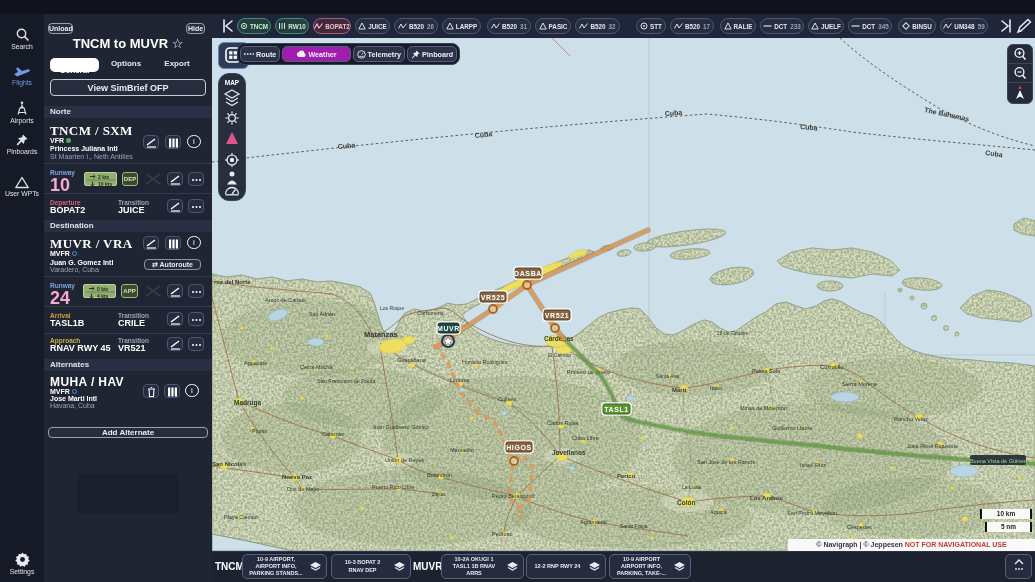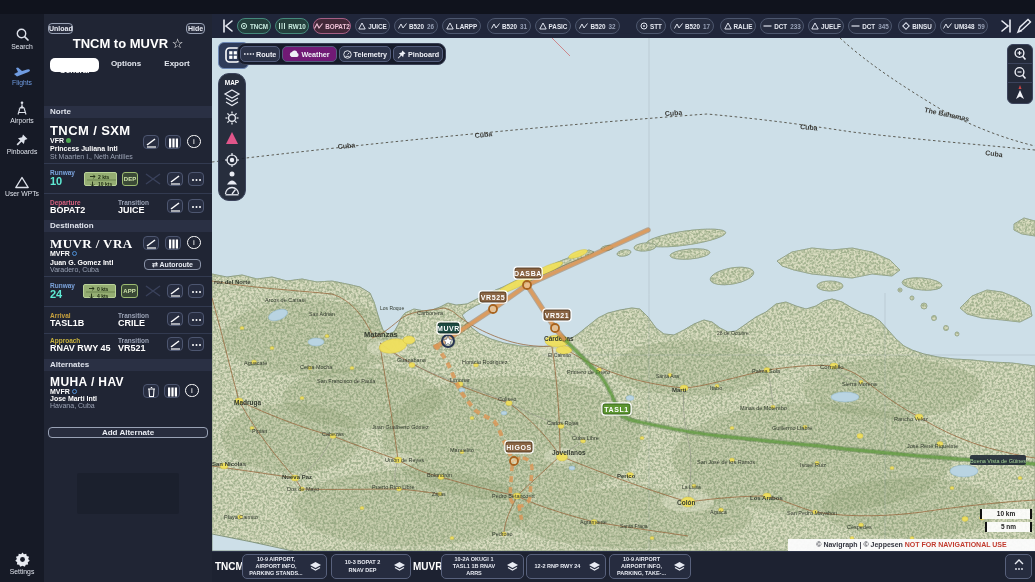--- a/index.html
+++ b/index.html
@@ -12,21 +12,21 @@
 #panel{position:absolute;left:44px;top:14px;width:168px;height:568px;background:#202534;}
 .btn-sm{position:absolute;border:1px solid #99a2b5;border-radius:4px;color:#e8ebf2;font-size:7px;font-weight:bold;text-align:center;background:rgba(46,52,70,.6);}
 .tab{position:absolute;height:11px;line-height:11px;font-size:8px;font-weight:bold;color:#e2e6ee;text-align:center;}
 .tab.active{background:#5b80b8;border:7px solid #ffffff;border-radius:5px;color:#fff;}
 .hdr{position:absolute;left:0;width:168px;height:12px;background:#2a3044;color:#dfe3ec;font-size:8px;font-weight:bold;line-height:12px;padding-left:6px;}
 .big{position:absolute;color:#fff;font-size:13px;font-weight:bold;letter-spacing:.4px;}
 .sub1{position:absolute;color:#fff;font-size:7px;font-weight:bold;}
 .sub2{position:absolute;color:#9aa2b4;font-size:7px;}
 .cat{position:absolute;font-size:6.5px;font-weight:bold;}
 .val{position:absolute;color:#fff;font-size:9px;font-weight:bold;}
-.rwy{position:absolute;color:#5eead4;font-size:11px;font-weight:bold;}
+.rwy{position:absolute;color:#f9a8d4;font-size:18px;font-weight:bold;}
 .ibox{position:absolute;width:16px;height:14px;border:1px solid #4d5670;border-radius:4px;background:#272d40;}
 .sep{position:absolute;height:1px;background:#323a50;left:0;width:168px;}
 .greenbox{position:absolute;background:#94ad72;border:1px solid #b9d298;border-radius:2px;}
 .appdep{position:absolute;border:1px solid #9dbb72;border-radius:3px;color:#cfe3aa;background:rgba(110,140,60,.35);font-size:6px;font-weight:bold;text-align:center;}
 #chipbar{position:absolute;left:212px;top:14px;width:823px;height:24px;background:#20263a;}
 .chip{position:absolute;top:4px;height:16px;border-radius:8px;border:1px solid #4d576e;background:#272d40;color:#e6e9f1;font-size:6.3px;font-weight:bold;display:flex;align-items:center;justify-content:center;gap:2px;white-space:nowrap;}
 .chip .n{color:#98a1b6;margin-left:1px;}
 .chip.teal{background:#243f3c;border-color:#45897b;color:#c9ece0;}
 .chip.pink{background:#422838;border-color:#a65f84;color:#efc2d7;}
 #bottombar{position:absolute;left:212px;top:551px;width:823px;height:31px;background:#1d2231;border-top:1px solid #2c3349;}
@@ -78,22 +78,23 @@
         <div class="lbl">Settings</div>
       </div>
 </div>
 <div id="panel">
 <div class="btn-sm" style="left:4px;top:9px;width:25px;height:11px;line-height:10px;">Unload</div>
 <div class="btn-sm" style="left:142px;top:9px;width:19px;height:11px;line-height:10px;">Hide</div>
 <div style="position:absolute;left:0;top:22px;width:168px;text-align:center;color:#fff;font-size:13px;font-weight:bold;">TNCM to MUVR <span style="font-weight:normal;">☆</span></div>
 <div class="tab active" style="left:6px;top:44px;width:49px;">General</div>
 <div class="tab" style="left:64px;top:44px;width:36px;">Options</div>
 <div class="tab" style="left:115px;top:44px;width:36px;">Export</div>
+<div class="btn-sm" style="left:6px;top:65px;width:156px;height:17px;line-height:16px;font-size:9px;border-color:#c3cada;">View SimBrief OFP</div>
 <div class="hdr" style="top:92px;">Norte</div>
-<div class="big" style="left:6px;top:109px;">TNCM / SXM</div>
+<div class="big" style="left:6px;top:109px;font-family:Liberation Serif, serif;">TNCM / SXM</div>
 <div class="sub1" style="left:6px;top:123px;">VFR <span style="display:inline-block;width:5px;height:5px;border-radius:3px;background:#4faa54;"></span></div>
 <div class="sub1" style="left:6px;top:131px;">Princess Juliana Intl</div>
 <div class="sub2" style="left:6px;top:139px;">St Maarten I., Neth Antilles</div>
 <div class="ibox" style="left:99px;top:121px;"><svg width="15" height="14" viewBox="0 0 15 14">
           <path d="M3 9 L11 3" stroke="#fff" stroke-width="1.5"></path>
           <path d="M3 11 H12" stroke="#fff" stroke-width="1.2"></path>
         </svg></div>
 <div class="ibox" style="left:121px;top:121px;"><svg width="15" height="14" viewBox="0 0 15 14">
           <rect x="3" y="2.5" width="2.2" height="9" fill="#fff"></rect>
           <rect x="6.4" y="2.5" width="2.2" height="9" fill="#fff"></rect>
@@ -585,21 +586,21 @@
 <g stroke="#e8ebf3" stroke-width="1.3" fill="none">
           <path d="M6.5 120 A6.5 6.5 0 0 1 19.5 120"></path>
           <line x1="13" y1="120" x2="16.5" y2="115.5"></line>
           <line x1="6.5" y1="120.8" x2="19.5" y2="120.8"></line>
         </g>
 </svg></div>
 <div class="abs" style="left:237px;top:43px;height:22px;background:#161b2a;border:1px solid #3a4156;border-radius:8px;display:flex;align-items:center;padding:0 2px;gap:2px;">
 <div style="height:16px;background:#2c3349;border:1px solid #555f7e;border-radius:5px;display:flex;align-items:center;padding:0 3px;gap:2px;color:#eef0f6;font-size:7.2px;font-weight:bold;"><svg width="10" height="6" viewBox="0 0 10 6">
           <line x1="0" y1="3" x2="10" y2="3" stroke="#eef0f6" stroke-width="1.5" stroke-dasharray="1.6,1.3"></line>
         </svg>Route</div>
-<div style="height:16px;background:#701a75;border:1px solid #555f7e;border-radius:5px;display:flex;align-items:center;padding:0 6px;gap:2px;color:#eef0f6;font-size:7.2px;font-weight:bold;"><svg width="10" height="8" viewBox="0 0 12 9">
+<div style="height:16px;background:#a21caf;border:1px solid #555f7e;border-radius:5px;display:flex;align-items:center;padding:0 13px;gap:2px;color:#eef0f6;font-size:7.2px;font-weight:bold;"><svg width="10" height="8" viewBox="0 0 12 9">
           <path d="M3 8 A3 3 0 0 1 3.5 2.2 A3.4 3.4 0 0 1 10 3.4 A2.4 2.4 0 0 1 9.5 8 Z" fill="#eef0f6"></path>
         </svg>Weather</div>
 <div style="height:16px;background:#2c3349;border:1px solid #555f7e;border-radius:5px;display:flex;align-items:center;padding:0 3px;gap:2px;color:#eef0f6;font-size:7.2px;font-weight:bold;"><svg width="9" height="9" viewBox="0 0 11 11">
           <circle cx="5.5" cy="5.5" r="4.6" fill="none" stroke="#eef0f6" stroke-width="1.1"></circle>
           <line x1="5.5" y1="5.5" x2="7.8" y2="3.4" stroke="#eef0f6" stroke-width="1.1"></line>
           <line x1="3" y1="7.8" x2="8" y2="7.8" stroke="#eef0f6" stroke-width="1"></line>
         </svg>Telemetry</div>
 <div style="height:16px;background:#2c3349;border:1px solid #555f7e;border-radius:5px;display:flex;align-items:center;padding:0 3px;gap:2px;color:#eef0f6;font-size:7.2px;font-weight:bold;"><svg width="9" height="9" viewBox="0 0 10 10">
           <path d="M6 0.5 L9.5 4 L7.5 4.8 L6.8 8 L5 6.2 L1.5 9.5 L0.8 8.8 L4 5.5 L2.2 3.5 L5.2 2.8 Z" fill="#eef0f6"></path>
         </svg>Pinboard</div>

